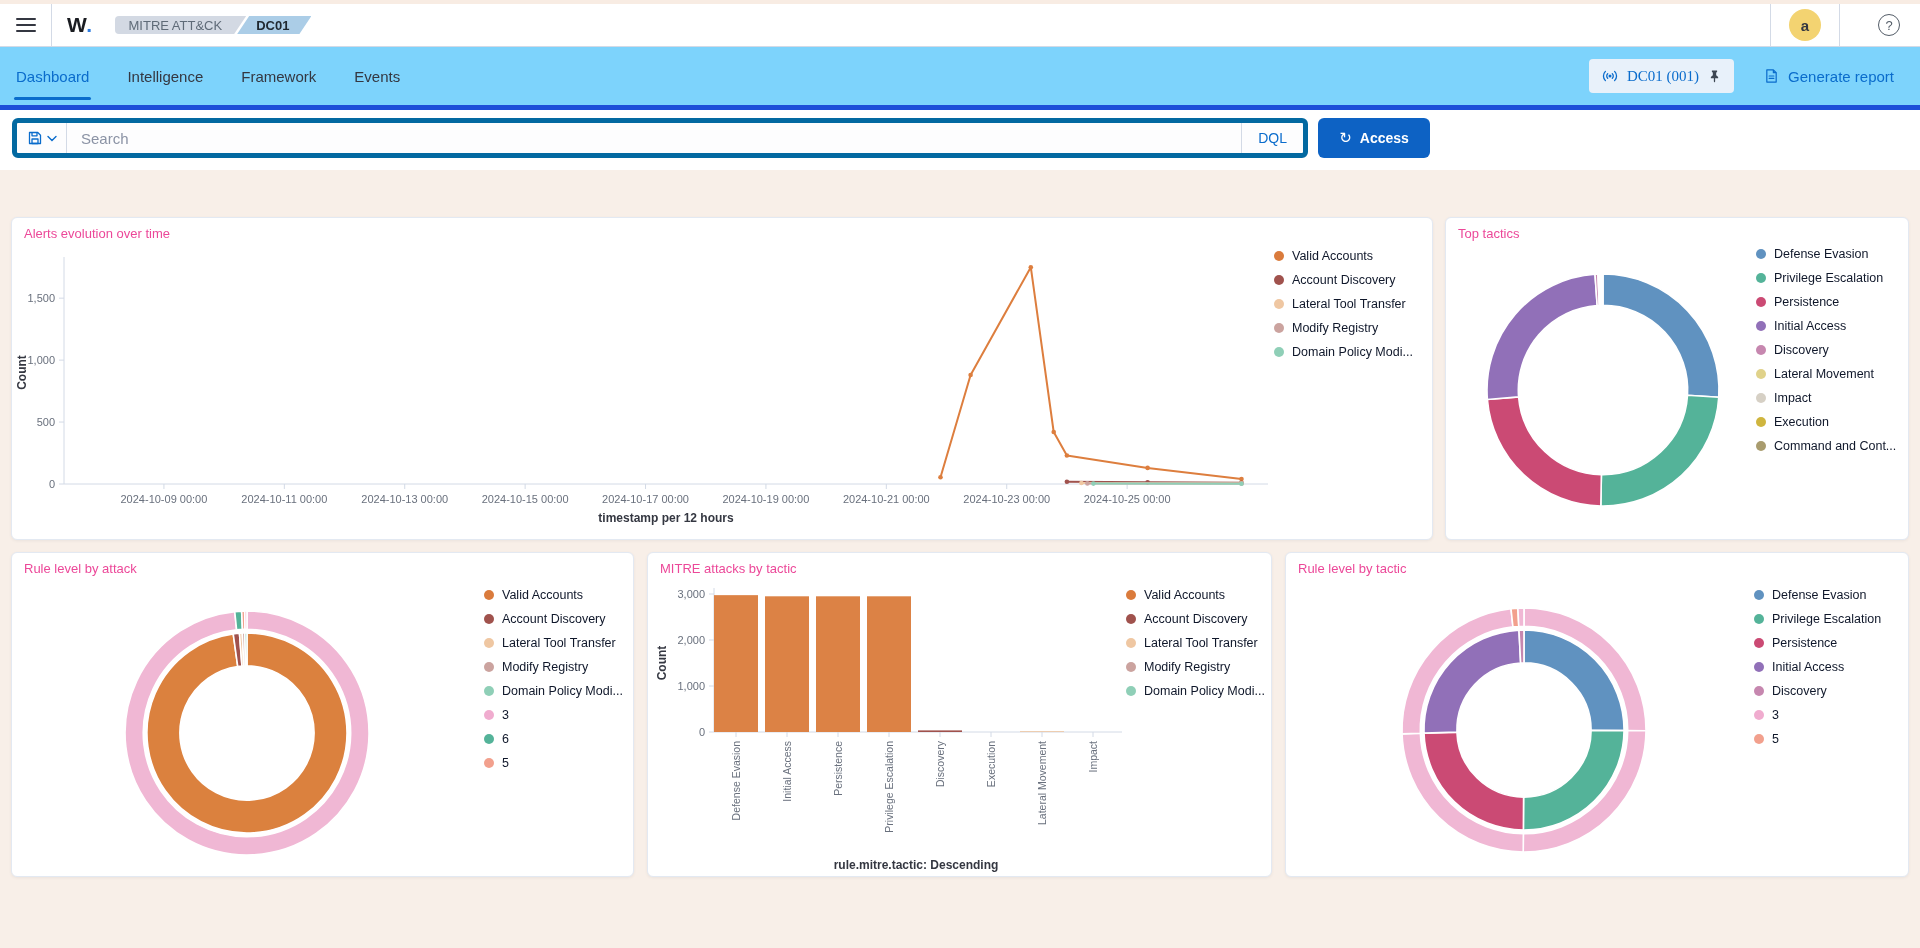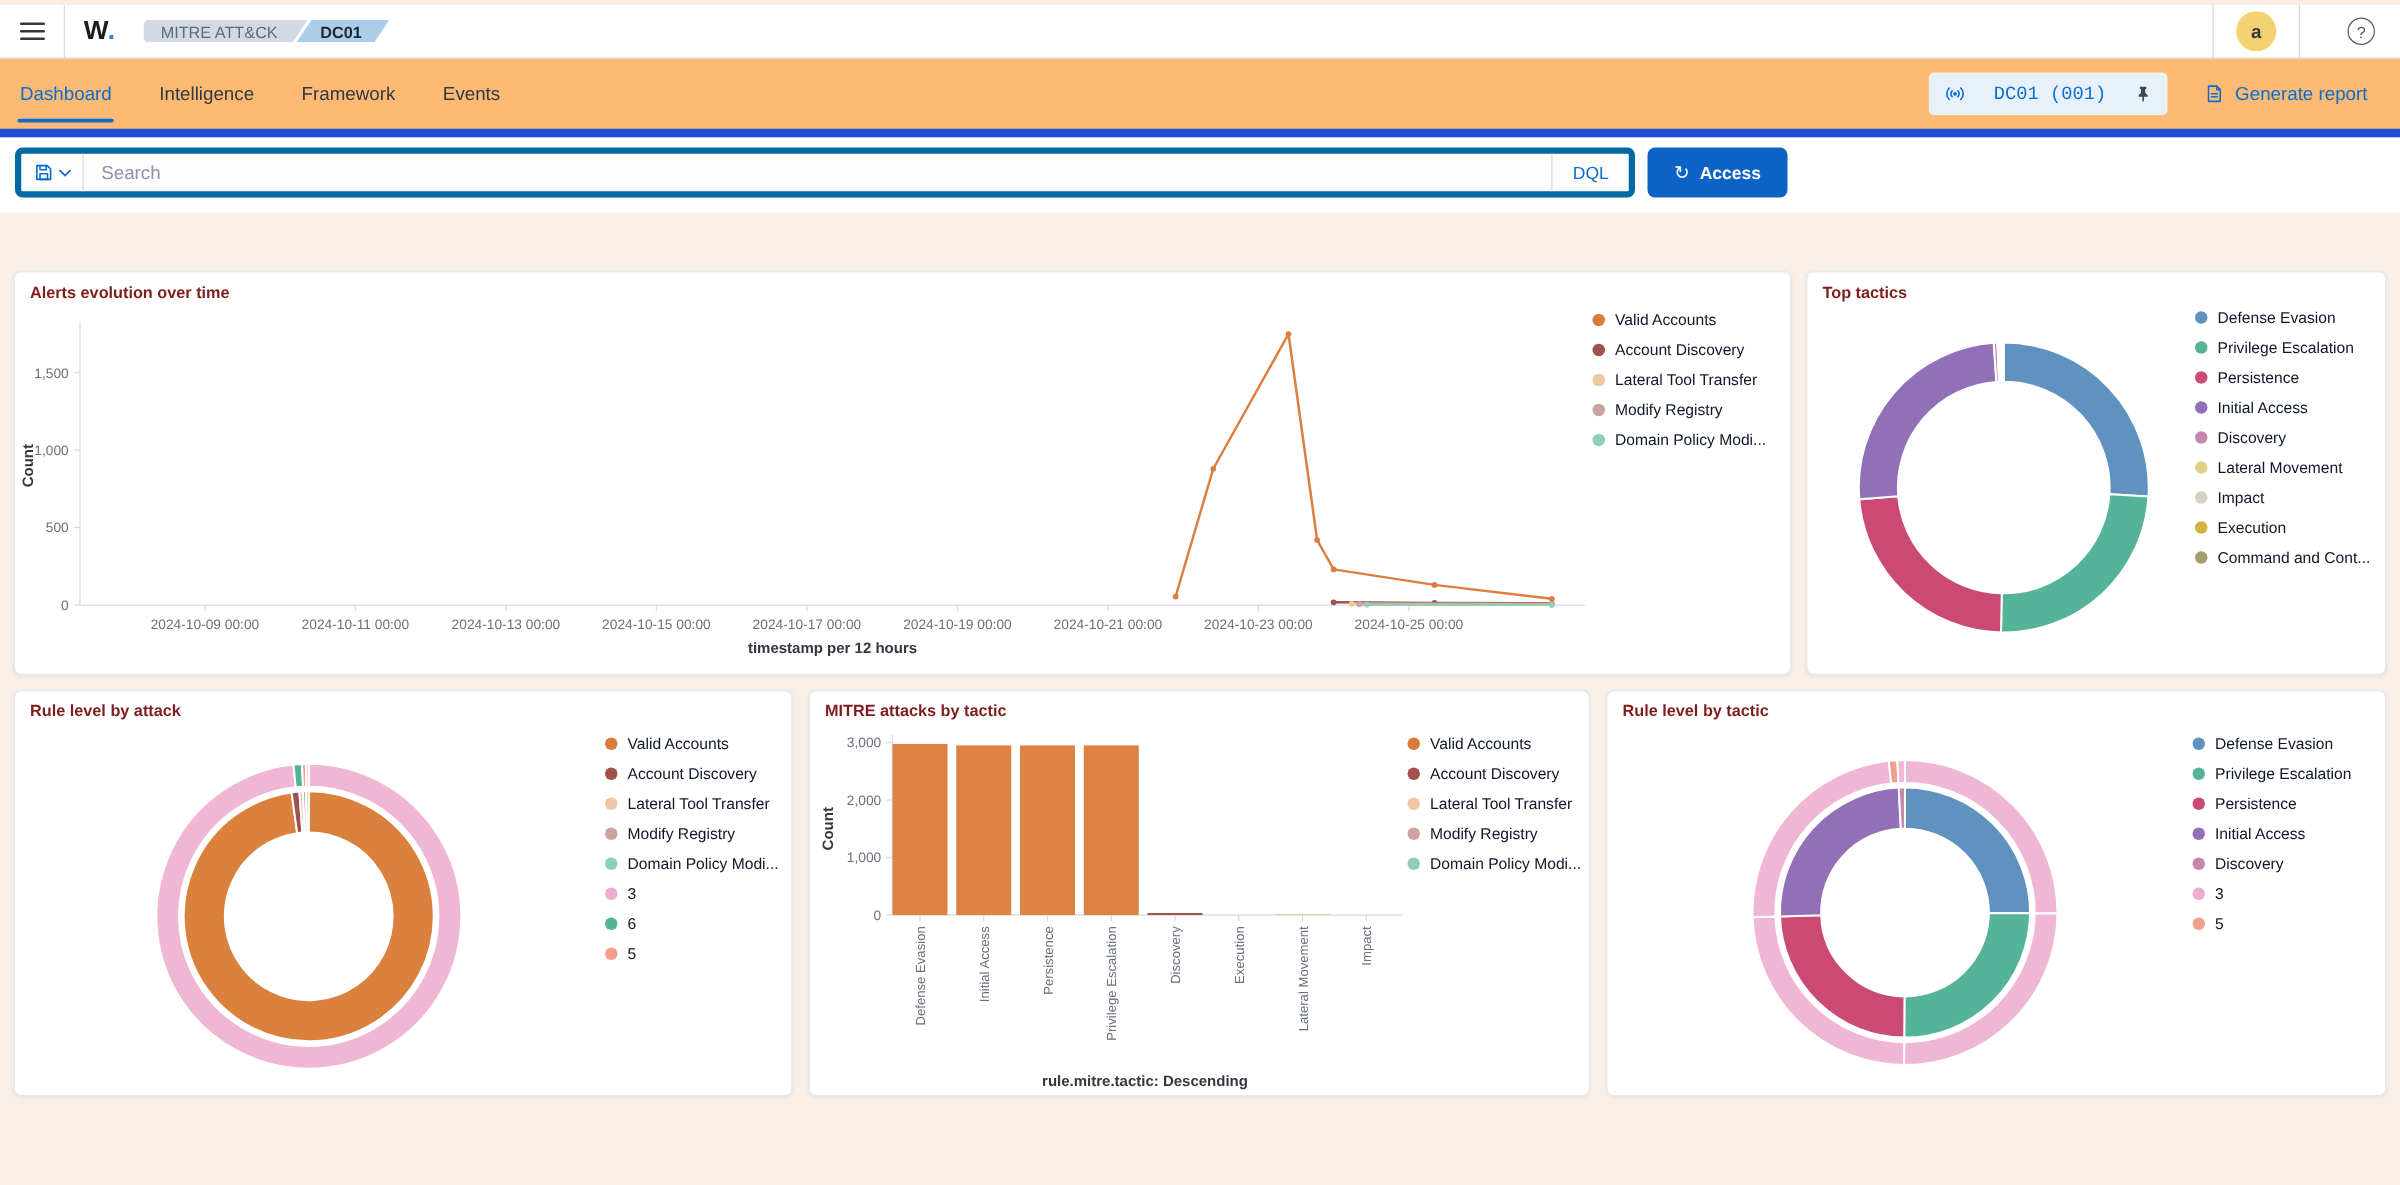--- a/index.html
+++ b/index.html
@@ -22,27 +22,27 @@
   .crumb-2 { background:#abcde7; color:#1f2830; font-weight:600; margin-left:-9px; padding:0 22px 0 19px;
              clip-path:polygon(12px 0,100% 0,calc(100% - 12px) 100%,0 100%); }
   .header-right { margin-left:auto; display:flex; align-items:center; align-self:stretch; }
   .avatar { width:32px; height:32px; border-radius:50%; background:#f3d371; color:#343741; font-size:15px; font-weight:600;
             display:flex; align-items:center; justify-content:center; border:none; cursor:pointer; }
   .help-btn { width:22px; height:22px; border-radius:50%; border:1.5px solid #545d68; color:#545d68; background:none;
               font-size:13px; display:flex; align-items:center; justify-content:center; margin:0 20px; cursor:pointer; }
   .header-right .v-sep { margin:0 18px; }
 
   
-  .tabs-row { height:63px; background:#fdba74; border-bottom:7px solid #1d4ed8; display:flex; align-items:center; padding:0 16px; }
+  .tabs-row { height:63px; background:#7dd3fc; border-bottom:5px solid #1d4ed8; display:flex; align-items:center; padding:0 16px; }
   .tab { font-size:15px; color:#343741; margin-right:38px; position:relative; height:100%; display:flex; align-items:center;
          background:none; border:none; cursor:pointer; font-family:inherit; }
   .tab.active { color:#0a6ccc; }
   .tab.active::after { content:""; position:absolute; left:-2px; right:-2px; bottom:5px; height:3px; background:#0a6ccc; border-radius:2px; }
-  .agent-chip { margin-left:auto; display:flex; align-items:center; gap:23px; background:#e8f1fa; border-radius:4px; height:34px;
-                padding:0 13px; color:#0a6ccc; font-size:15px; border:none; cursor:pointer; font-family:Liberation Mono, monospace; }
+  .agent-chip { margin-left:auto; display:flex; align-items:center; gap:9px; background:#e8f1fa; border-radius:4px; height:34px;
+                padding:0 13px; color:#0a6ccc; font-size:15px; border:none; cursor:pointer; font-family:Liberation Serif, serif; }
   .gen-report { display:flex; align-items:center; gap:9px; margin:0 10px 0 30px; color:#0a6ccc; font-size:15px; background:none;
                 border:none; cursor:pointer; font-family:inherit; }
 
   
   .query-band { background:#fff; padding:8px 12px 12px; }
   .query-row { display:flex; align-items:stretch; height:40px; }
   .search-group { display:flex; align-items:center; width:1296px; background:#fdfdfe; border:5px solid #0369a1; border-radius:6px; }
   .saved-btn { width:50px; height:100%; display:flex; align-items:center; justify-content:center; gap:4px;
                background:none; border:none; border-right:1px solid #d3dae6; cursor:pointer; }
   .search-input { flex:1; height:100%; border:none; outline:none; background:transparent; padding:0 14px; font-size:15px;
@@ -61,21 +61,21 @@
 
   .filter-row { display:flex; align-items:center; gap:8px; margin-top:11px; }
   .pill { height:26px; padding:0 10px; border:1px solid #cfd6e4; border-radius:4px; background:#fff; font-size:13px;
           color:#343741; display:flex; align-items:center; cursor:pointer; font-family:inherit; box-shadow:0 1px 1px rgba(60,70,90,.05); }
   .filter-circle { width:20px; height:20px; background:none; border:none; margin-left:6px; cursor:pointer; display:flex; }
   .tiny-dash { width:10px; height:2px; background:#aab4c3; margin:0 2px; }
   .add-filter { background:none; border:none; color:#0a6ccc; font-size:14px; cursor:pointer; font-family:inherit; }
 
   
   .panel { position:absolute; background:#fff; border:1px solid #e3e9f2; border-radius:6px; box-shadow:0 1px 3px rgba(60,70,90,.07); }
-  .panel-title { position:absolute; top:8px; left:12px; font-size:13px; font-weight:700; color:#7f1d1d; }
+  .panel-title { position:absolute; top:8px; left:12px; font-size:13px; font-weight:400; color:#ec4899; }
   .panel svg { position:absolute; left:0; top:0; }
   svg text { font-family:"Liberation Sans",sans-serif; }
   .legend { position:absolute; }
   .lg-row { display:flex; align-items:center; height:24px; cursor:pointer; }
   .lg-dot { width:10px; height:10px; border-radius:50%; margin-right:8px; flex:none; }
   .lg-label { font-size:12.5px; color:#0f172a; white-space:nowrap; }
   #panelA { left:11px; top:217px; width:1422px; height:323px; }
   #panelB { left:1445px; top:217px; width:464px; height:323px; }
   #panelC { left:11px; top:552px; width:623px; height:325px; }
   #panelD { left:647px; top:552px; width:625px; height:325px; }

